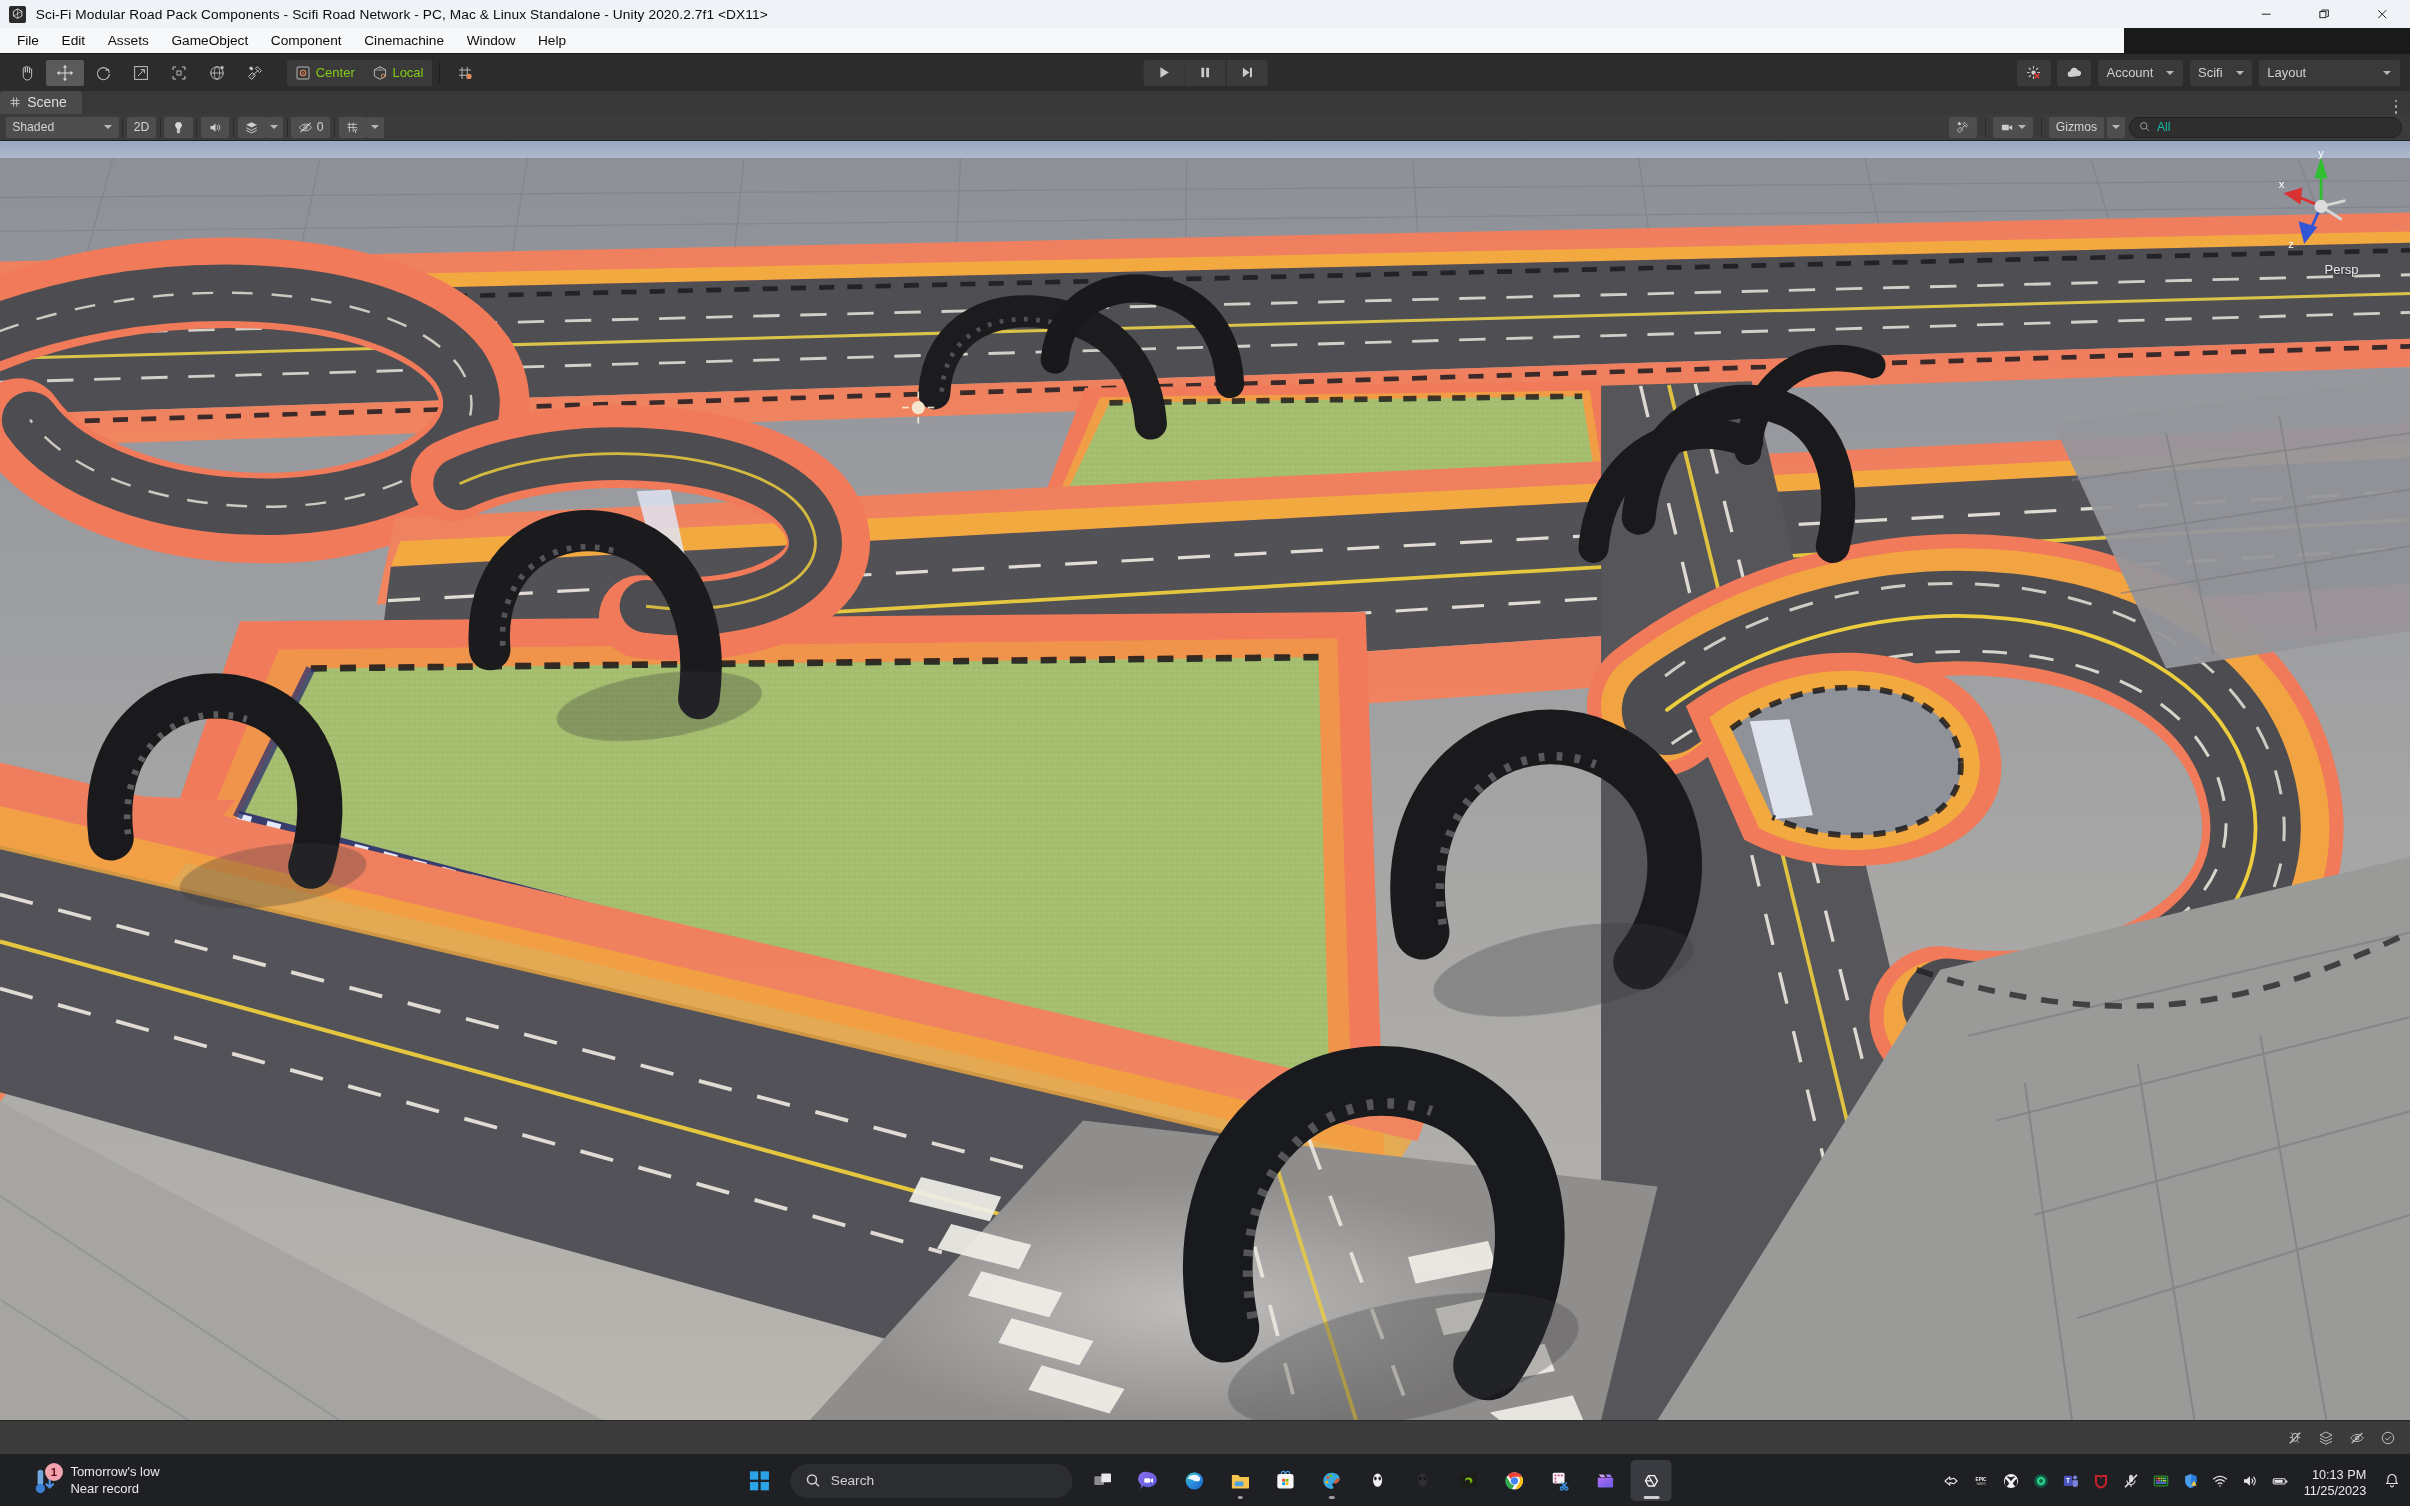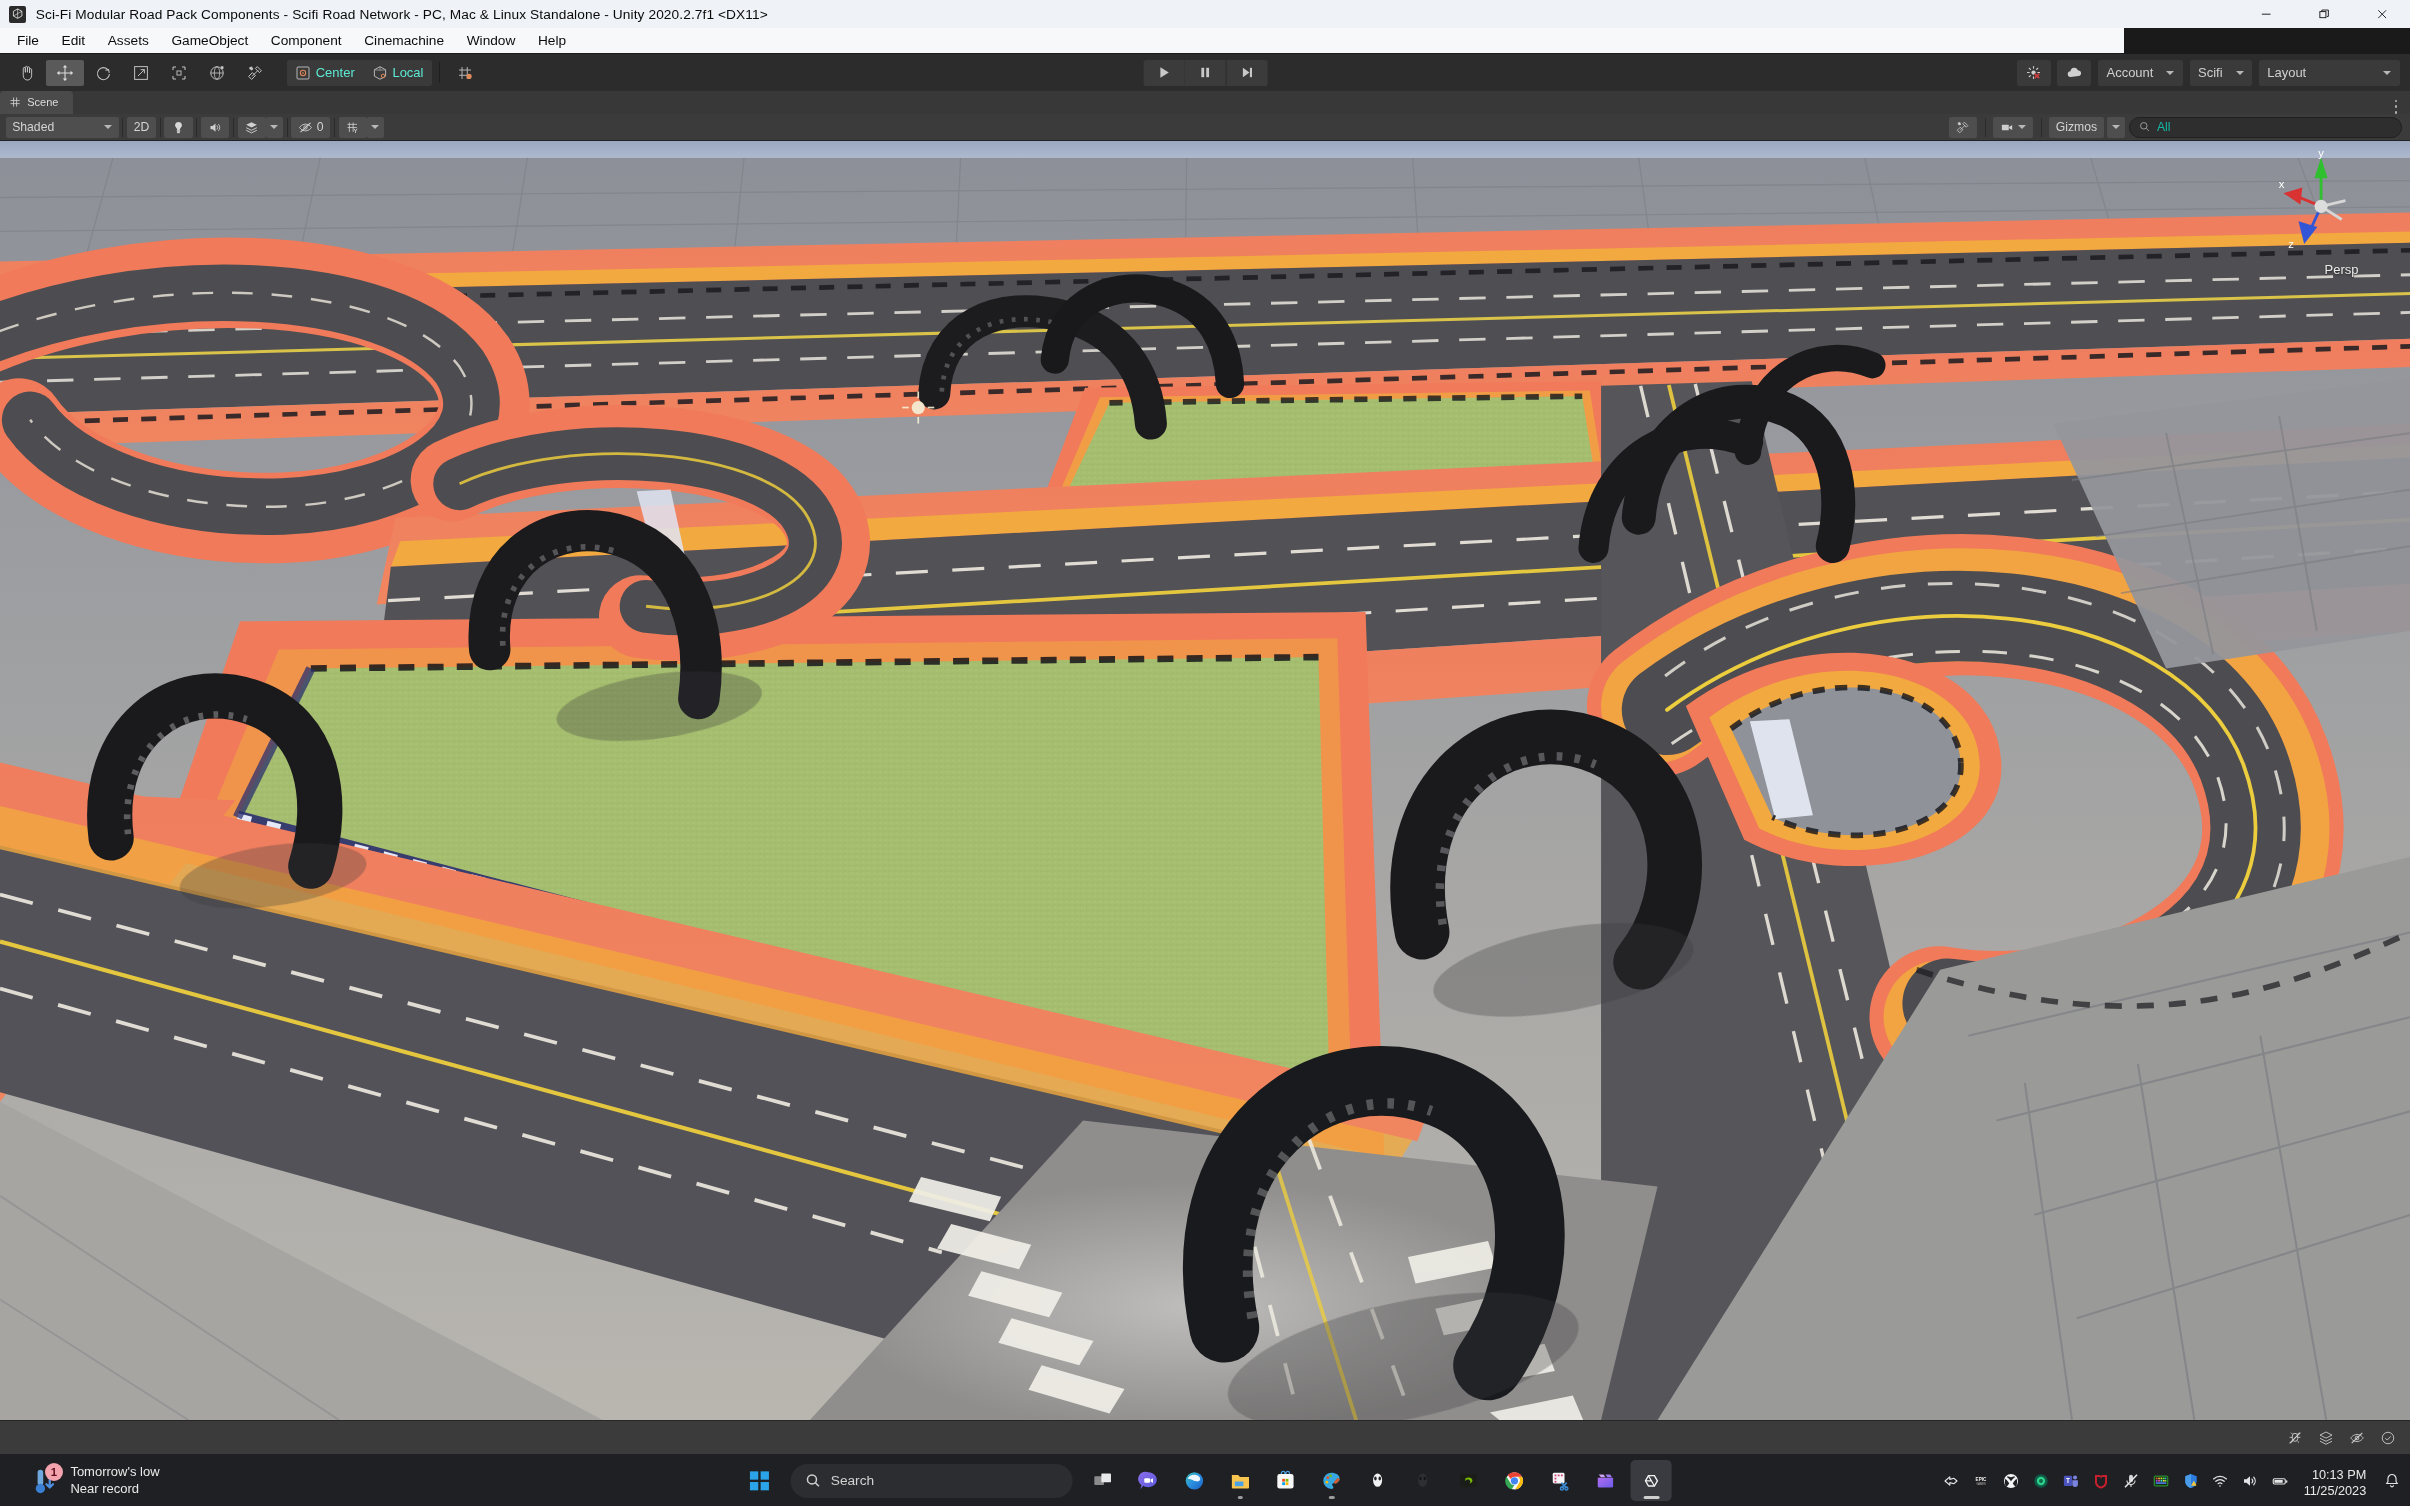--- a/index.html
+++ b/index.html
@@ -29,21 +29,21 @@
     background:#2c2c2c; display:flex; align-items:center; border-bottom:0.9px solid #191919; }
   .tool-group { display:flex; align-items:center; margin-left:7.5px; }
   .tbtn { width:38px; height:26px; display:flex; align-items:center; justify-content:center;
     border-radius:1.9px; }
   .tbtn.active { background:#5a5a5a; }
   .tbtn svg { width:18px; height:18px; fill:#c4c4c4; stroke:#c4c4c4; }
   .tsep { width:0.9px; height:21px; background:#1e1e1e; margin:0 6.6px; }
   .pivot-group { display:flex; align-items:center; margin-left:13px; background:#3a3a3a;
     border-radius:2.8px; height:26px; }
   .pivot-btn { display:flex; align-items:center; padding:0 8.5px; height:26px;
-    font-size:13px; color:#5eead4; gap:4.7px; border-radius:2.8px; }
+    font-size:13px; color:#84cc16; gap:4.7px; border-radius:2.8px; }
   .pivot-btn svg { width:16px; height:16px; }
   .play-group { position:absolute; left:50%; transform:translateX(-50%); display:flex;
     align-items:center; gap:0.9px; }
   .pbtn { width:41px; height:26px; background:#3b3b3b; display:flex;
     align-items:center; justify-content:center; }
   .pbtn:first-child { border-radius:2.8px 0 0 2.8px; }
   .pbtn:last-child { border-radius:0 2.8px 2.8px 0; }
   .pbtn svg { width:15px; height:15px; fill:#c9c9c9; }
   .tb-right { margin-left:auto; display:flex; align-items:flex-start; gap:6.6px; padding-right:11.3px; }
   .ibtn { width:34px; height:26px; background:#3a3a3a; border-radius:2.8px;
@@ -53,21 +53,21 @@
     padding:0 8.5px; gap:13px; font-size:13px; color:#cfcfcf; }
   .caret { width:0; height:0; border-left:4.2px solid transparent;
     border-right:4.2px solid transparent; border-top:4.7px solid #b8b8b8; }
   .kebab { width:17px; display:flex; flex-direction:column; gap:2.8px; align-items:center; }
   .kebab i { width:2.8px; height:2.8px; border-radius:50%; background:#b0b0b0; }
 
   
   .scene-tabbar { position:absolute; top:91px; left:0; width:2411px; height:22.6px;
     background:#383838; display:flex; align-items:flex-end; }
   .scene-tab { height:22.6px; background:#4a4a4a; display:flex; align-items:center;
-    padding:0 15px 0 9.4px; gap:5.6px; font-size:11px; color:#dcdcdc;
+    padding:0 15px 0 9.4px; gap:5.6px; font-size:14px; color:#dcdcdc;
     border-radius:3.8px 3.8px 0 0;justify-content:space-between; }
   .scene-tab svg { width:12.2px; height:12.2px; stroke:#c8c8c8; fill:none; stroke-width:1.2; }
 
   .viewbar { position:absolute; top:114px; left:0; width:2411px; height:27px;
     background:#3b3b3b; display:flex; align-items:center; border-bottom:0.9px solid #232323; }
   .vb-dd { height:21px; background:#4e4e4e; border-radius:1.9px; display:flex;
     align-items:center; padding:0 6.6px; margin-left:5.6px; font-size:12.2px; color:#d4d4d4;
     min-width:113px; justify-content:space-between; }
   .vb-btn { height:21px; min-width:28px; padding:0 6.6px; background:#4e4e4e;
     display:flex; align-items:center; justify-content:center; gap:3.8px;

